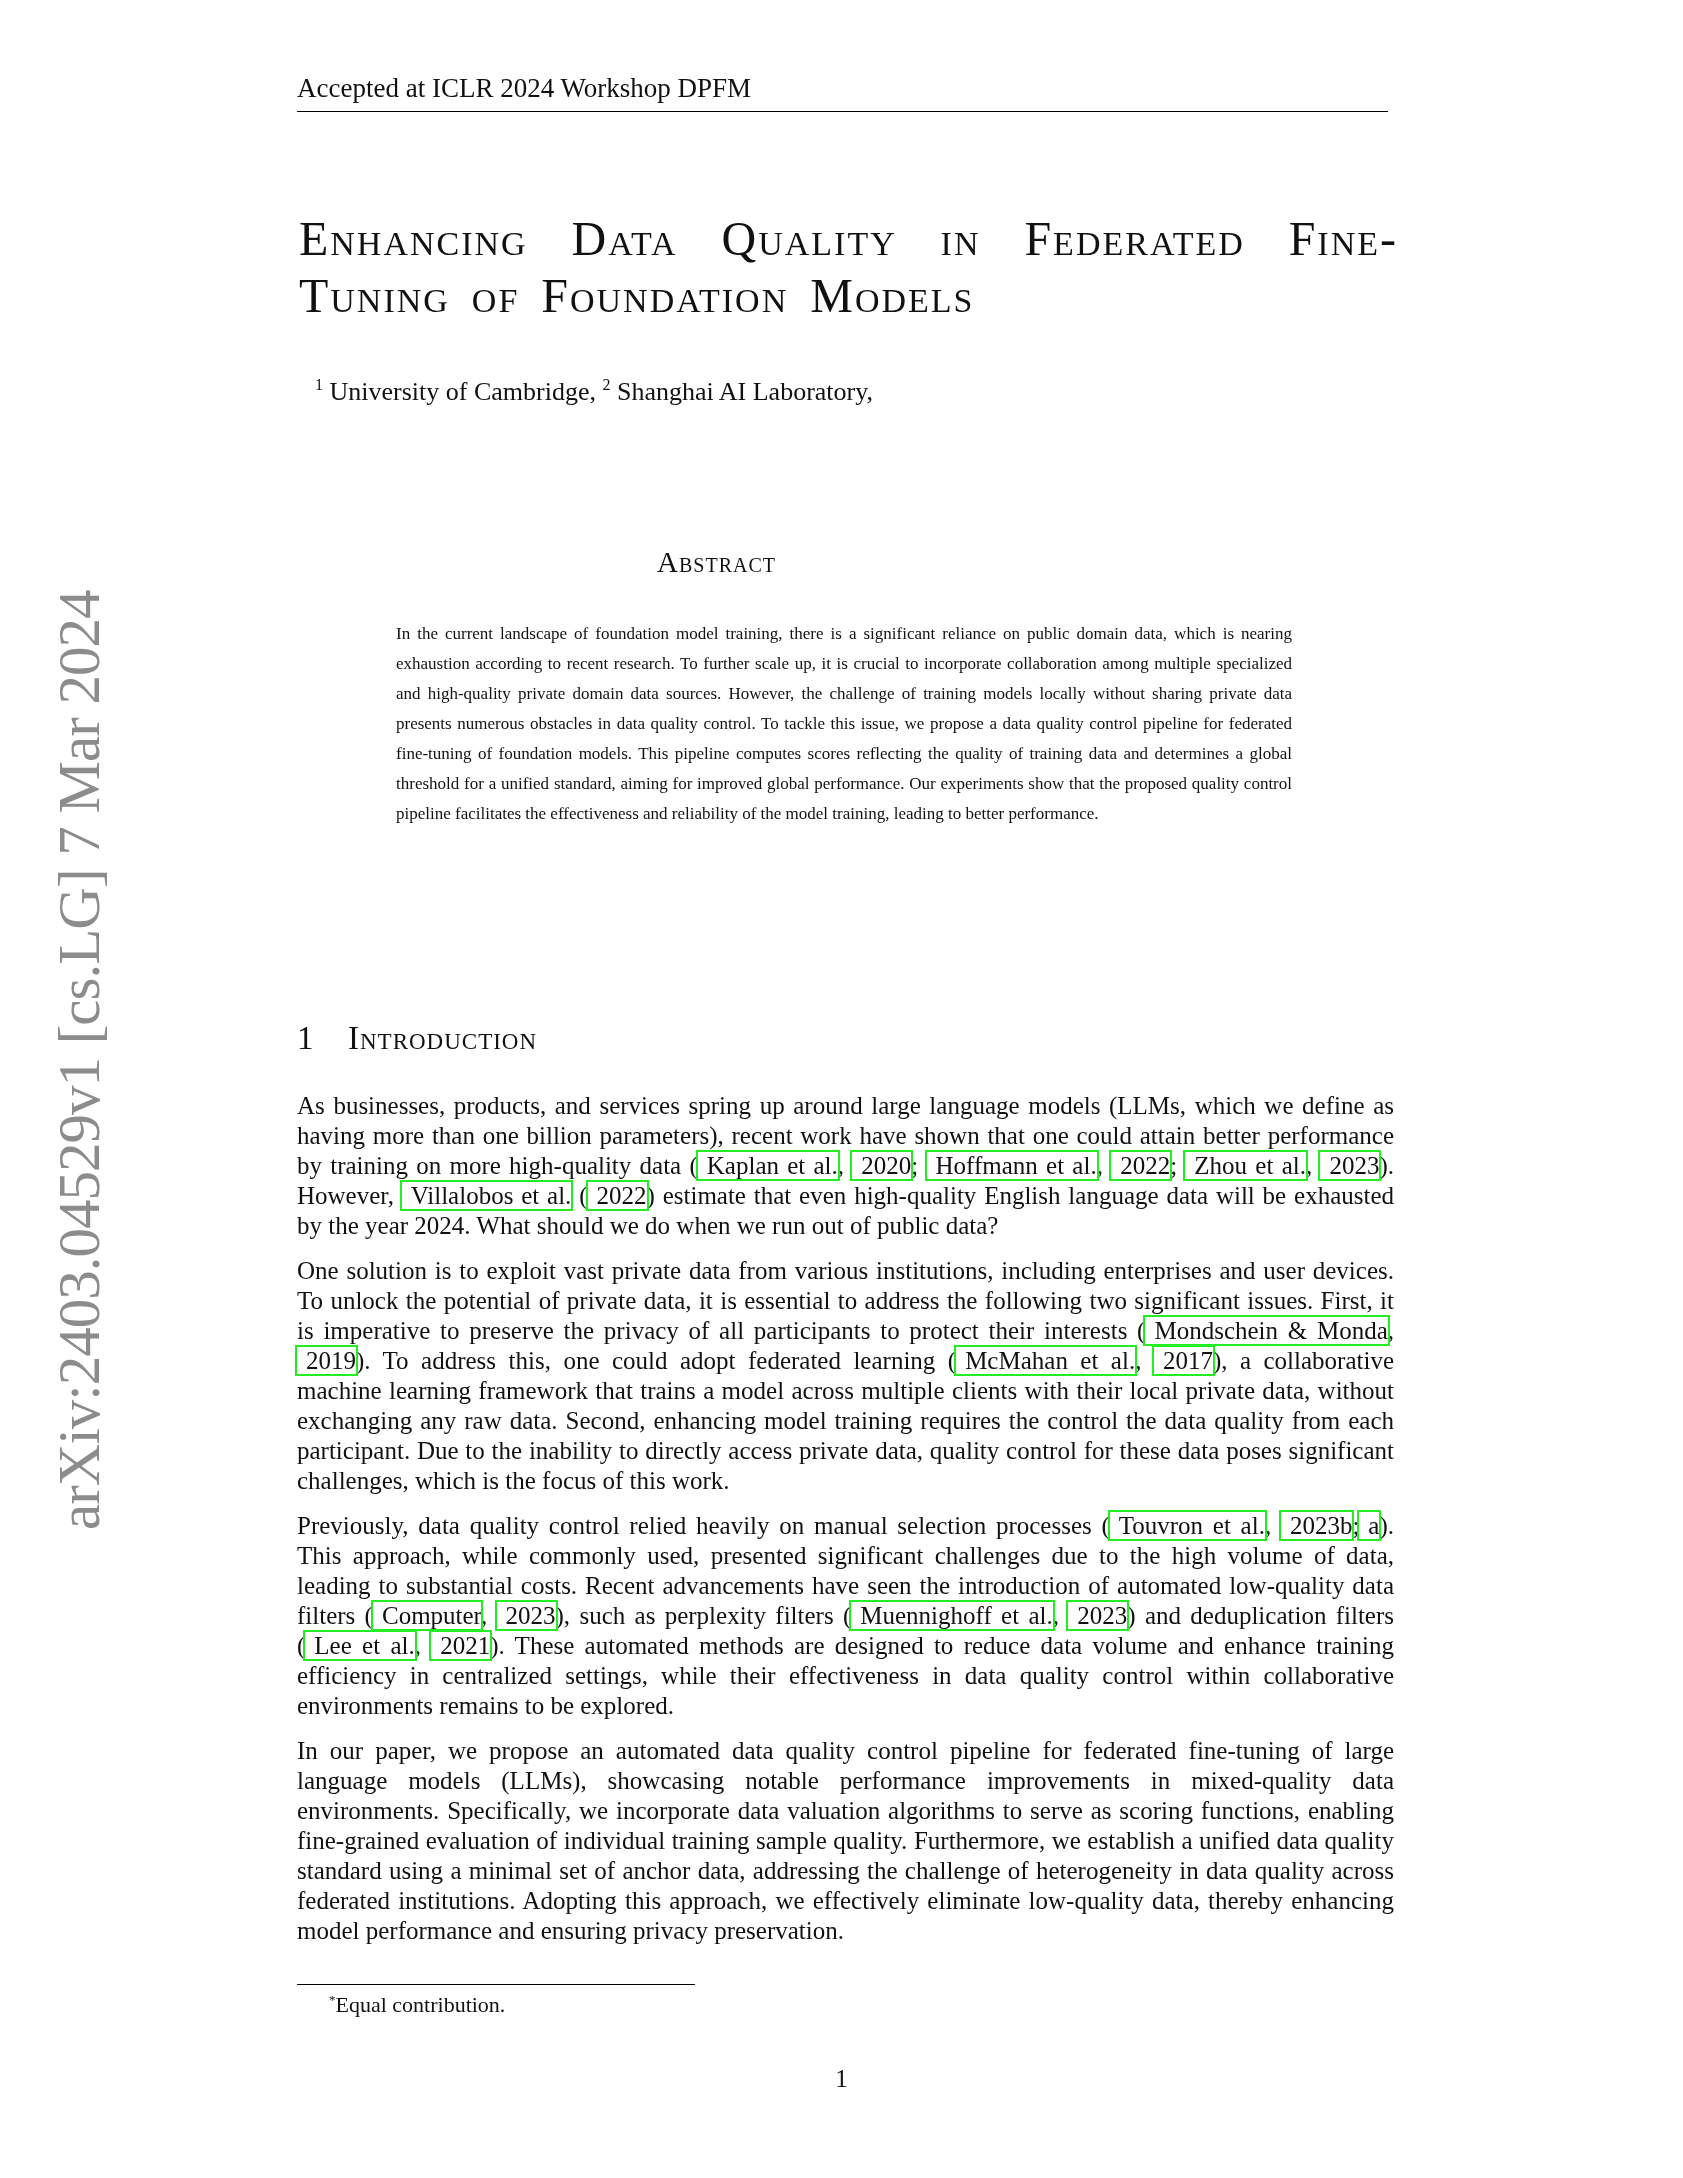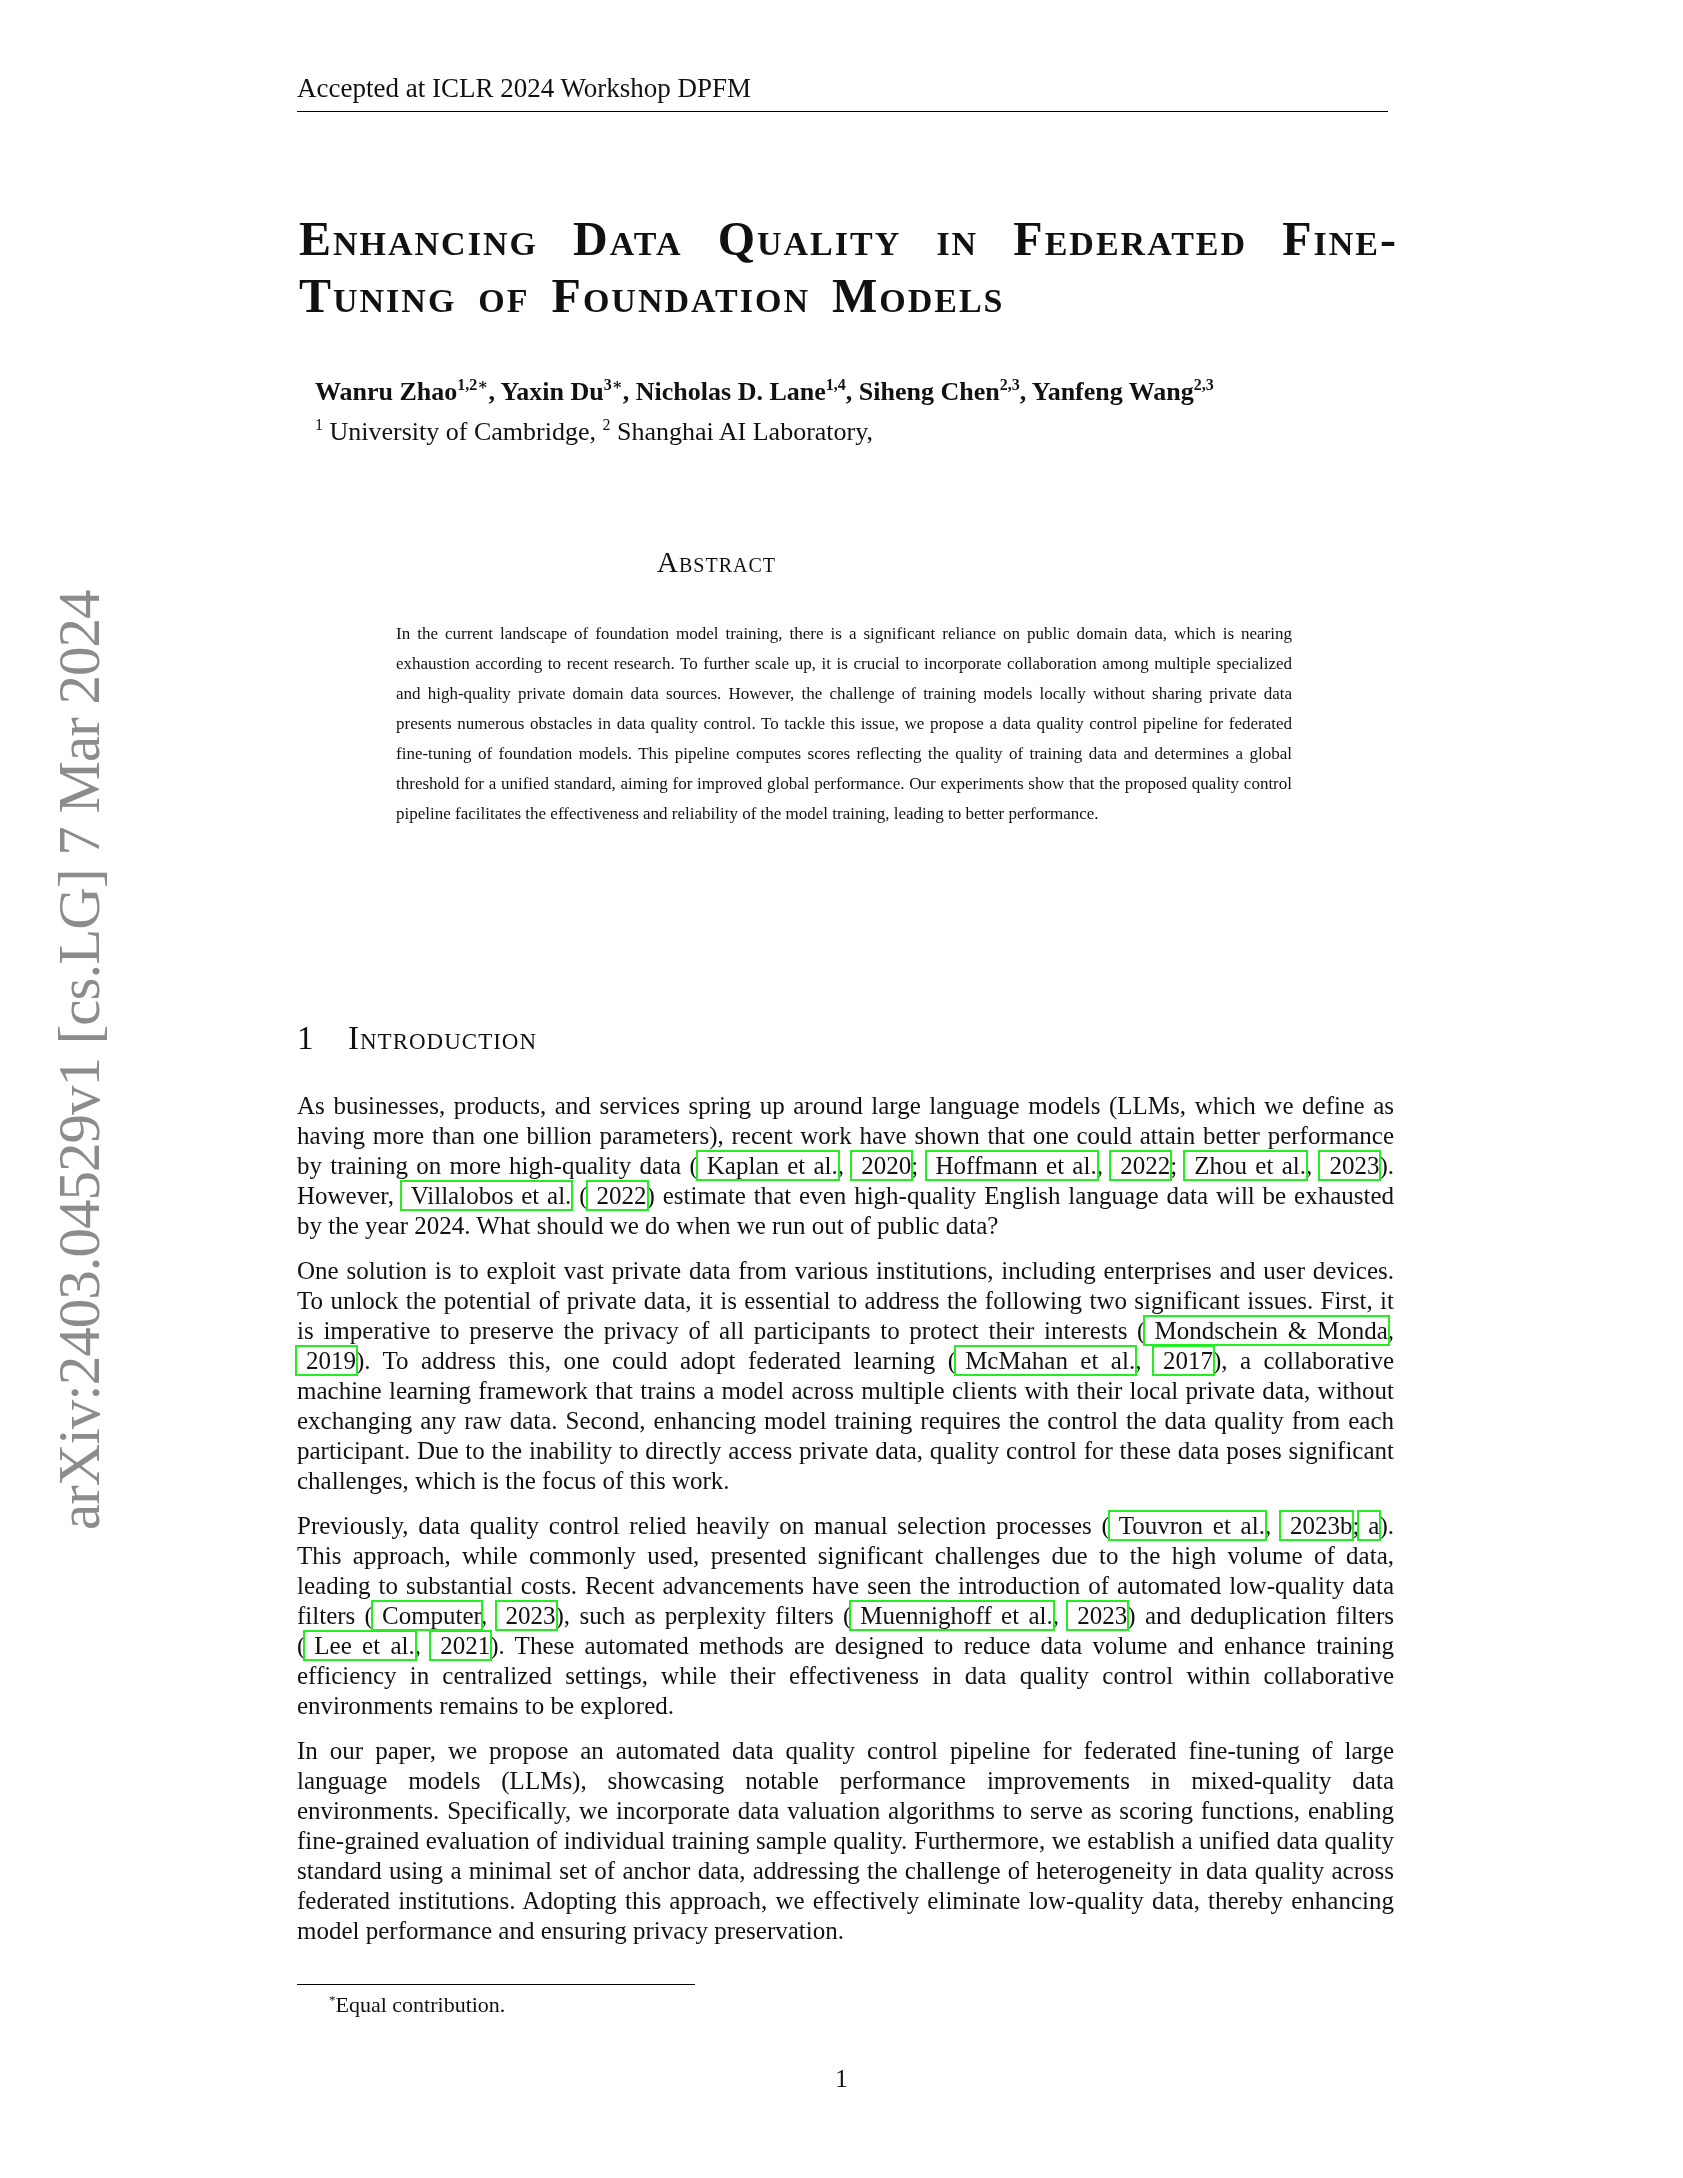--- a/index.html
+++ b/index.html
@@ -50,24 +50,23 @@
   .footnote sup { font-size: 13px; }
   .page-number { position: absolute; left: 0; width: 1683px; top: 2065px; text-align: center; font-size: 25px; }
 </style>
 </head>
 <body>
 
 <div class="running-head">Accepted at ICLR 2024 Workshop DPFM</div>
 
 <div class="arxiv-stamp">arXiv:2403.04529v1  [cs.LG]  7 Mar 2024</div>
 
-<h1 class="title" style="margin:0;font-weight:bold;">Enhancing Data Quality in Federated Fine-Tuning of Foundation Models</h1>
+<h1 class="title" style="margin:0;font-weight:normal;">Enhancing Data Quality in Federated Fine-Tuning of Foundation Models</h1>
 
 <div class="authors">
-  <div class="names" id="author-list"><span>Wanru Zhao</span><sup>1,2∗</sup>,  <span>Yaxin Du</span><sup>3∗</sup>,  <span>Nicholas D. Lane</span><sup>1,4</sup>,  <span>Siheng Chen</span><sup>2,3</sup>,  <span>Yanfeng Wang</span><sup>2,3</sup></div>
   <div class="affil" id="affil-1"><sup>1</sup><span> University of Cambridge, </span><sup>2</sup><span> Shanghai AI Laboratory,</span></div>
 </div>
 
 <div class="abstract-heading">Abstract</div>
 <div class="abstract">In the current landscape of foundation model training, there is a significant reliance on public domain data, which is nearing exhaustion according to recent research. To further scale up, it is crucial to incorporate collaboration among multiple specialized and high-quality private domain data sources. However, the challenge of training models locally without sharing private data presents numerous obstacles in data quality control. To tackle this issue, we propose a data quality control pipeline for federated fine-tuning of foundation models. This pipeline computes scores reflecting the quality of training data and determines a global threshold for a unified standard, aiming for improved global performance. Our experiments show that the proposed quality control pipeline facilitates the effectiveness and reliability of the model training, leading to better performance.</div>
 
 <div class="section-heading">
   <span class="num">1</span><span>Introduction</span>
 </div>
 

